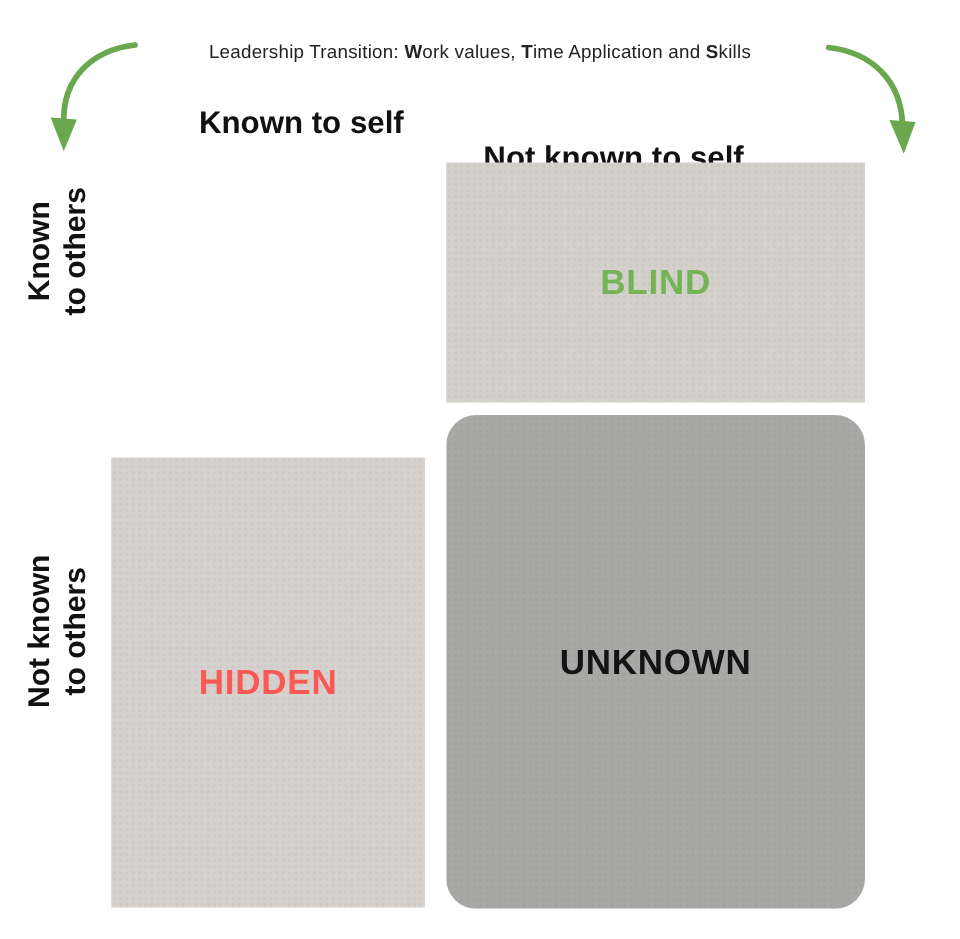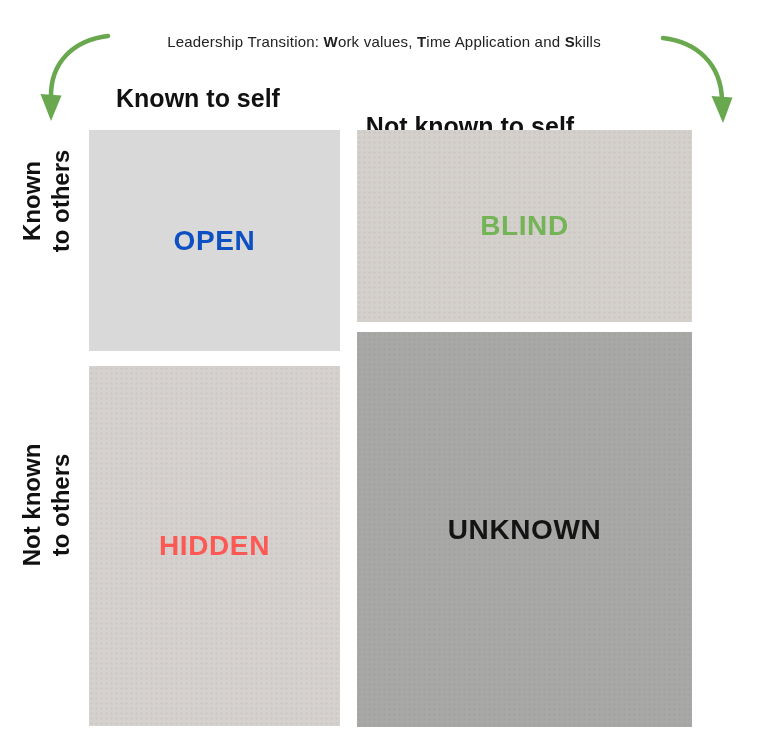--- a/index.html
+++ b/index.html
@@ -33,21 +33,21 @@
   .arrow-left  { left: 22px;  top: 22px; }
   .arrow-right { left: 645px; top: 22px; }
   .arrow-svg .curve { fill: none; stroke: var(--arrow, #6aa84f); stroke-width: 4.6; stroke-linecap: round; }
   .arrow-svg .head  { fill: var(--arrow, #6aa84f); stroke: none; }
 
   
   .col-header {
     position: absolute;
     top: 83px;
     width: 250px;
-    text-align: center;
+    text-align: right;
     font-weight: 700;
     font-size: 25px;
     line-height: 30px;
     color: #111111;
     white-space: nowrap;
   }
   .col-header.c1 { left: 73px; }
   .col-header.c2 { left: 345px; margin-top: 28px; }
 
   
@@ -67,21 +67,21 @@
   
   .quadrant {
     position: absolute;
     display: flex;
     align-items: center;
     justify-content: center;
   }
   .q-open    { left: 89px;  top: 130px; width: 251px; height: 221px; }
   .q-blind   { left: 357px; top: 130px; width: 335px; height: 192px; }
   .q-hidden  { left: 89px;  top: 366px; width: 251px; height: 360px; }
-  .q-unknown { left: 357px; top: 332px; width: 335px; height: 395px; }
+  .q-unknown { left: 357px; top: 332px; width: 335px; height: 395px; border-radius: 24px; }
   .textured {
     background-image: radial-gradient(rgba(110, 100, 90, 0.07) 1px, transparent 1.3px);
     background-size: 5px 5px;
   }
   .q-label {
     font-weight: 700;
     font-size: 28px;
     letter-spacing: 0.6px;
     white-space: nowrap;
   }
@@ -110,23 +110,20 @@
 
   <div class="row-label r1">
     <div>Known</div>
     <div>to others</div>
   </div>
   <div class="row-label r2">
     <div>Not known</div>
     <div>to others</div>
   </div>
 
-  <div class="quadrant q-open" style="background-color: rgb(217, 217, 217);">
-    <span class="q-label" style="color: rgb(14, 79, 193);">OPEN</span>
-  </div>
   <div class="quadrant q-blind textured" style="background-color: rgb(212, 208, 204);">
     <span class="q-label" style="color: rgb(116, 180, 87);">BLIND</span>
   </div>
   <div class="quadrant q-hidden textured" style="background-color: rgb(213, 209, 206);">
     <span class="q-label" style="color: rgb(253, 89, 84);">HIDDEN</span>
   </div>
   <div class="quadrant q-unknown textured" style="background-color: rgb(168, 168, 166);">
     <span class="q-label" style="color: rgb(20, 20, 20);">UNKNOWN</span>
   </div>
 

